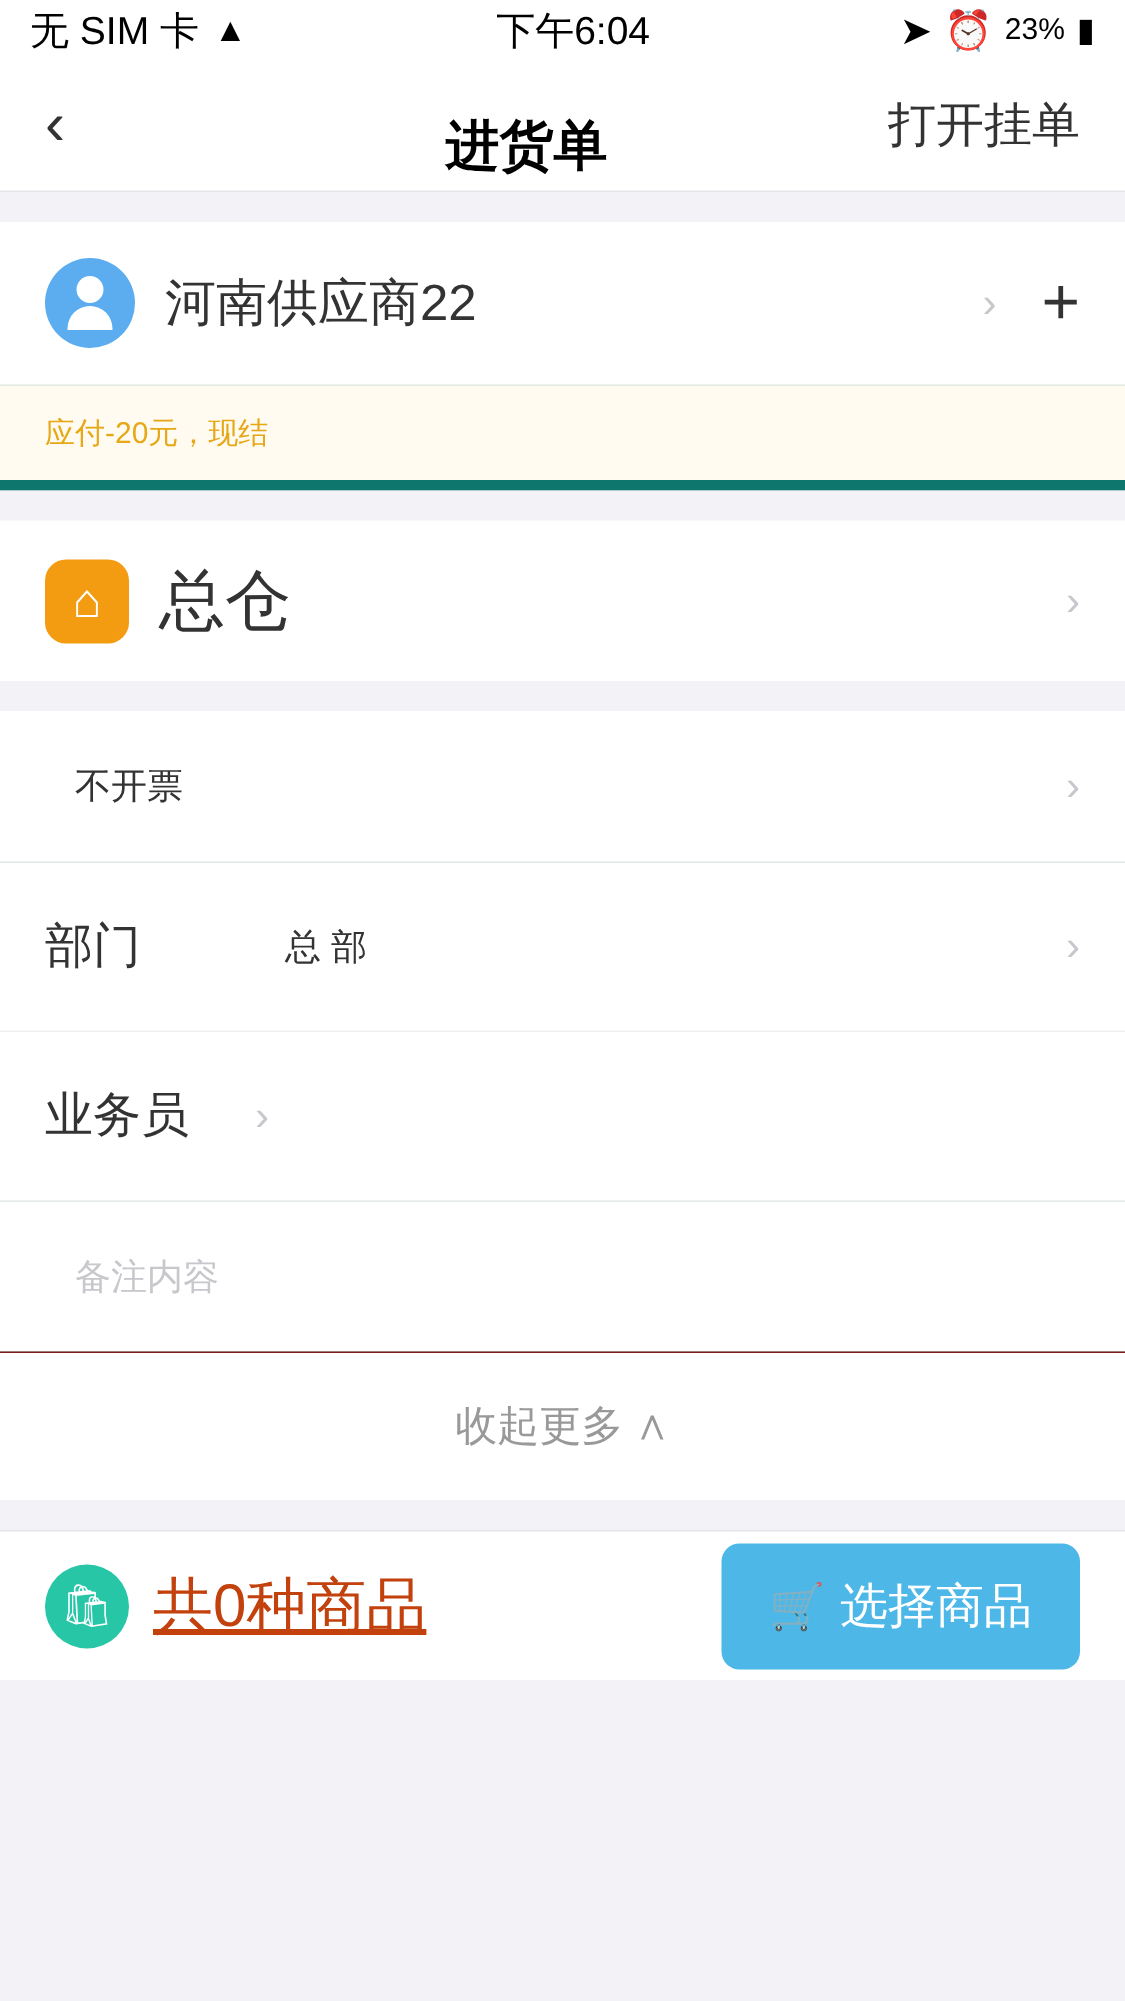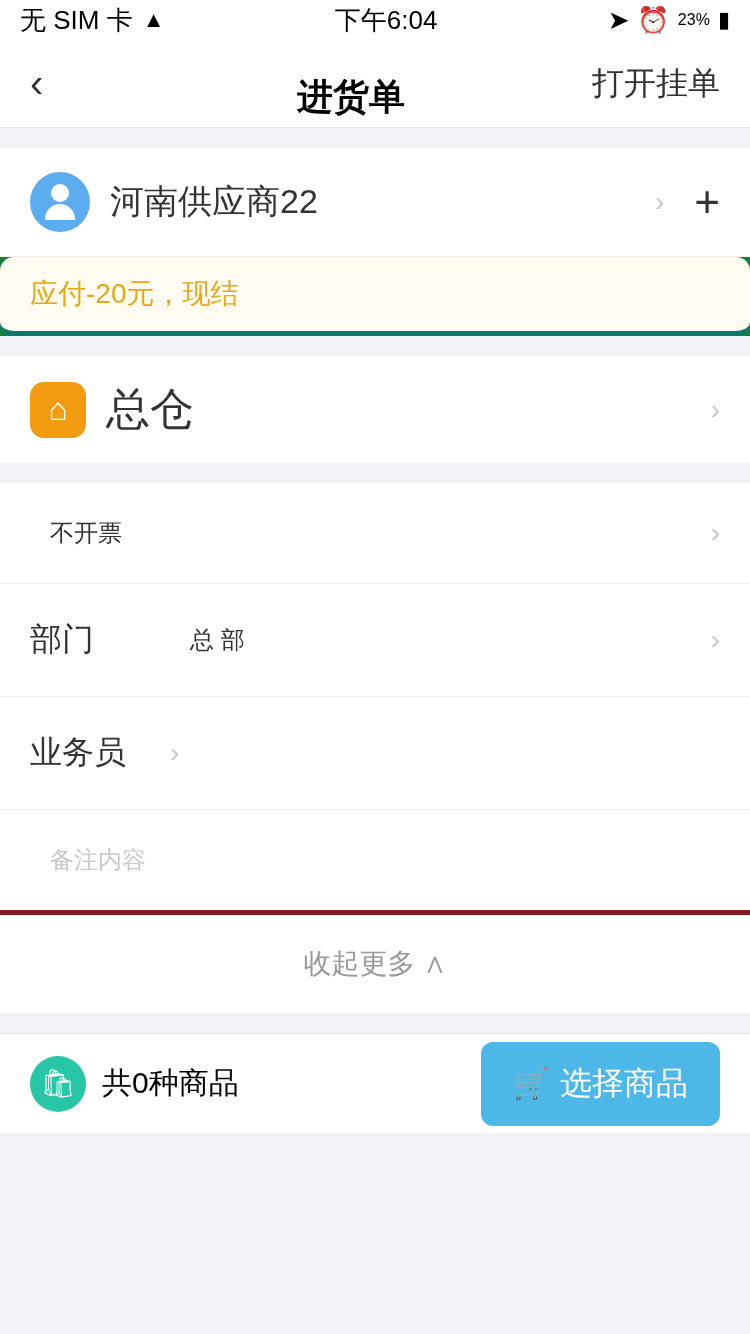--- a/index.html
+++ b/index.html
@@ -19,21 +19,21 @@
       display: flex;
       align-items: center;
       justify-content: space-between;
       padding: 0 20px;
       font-size: 26px;
       font-weight: 500;
     }
     .status-left { display: flex; align-items: center; gap: 10px; }
     .status-right { display: flex; align-items: center; gap: 8px; }
     .wifi-icon { font-size: 22px; }
-    .battery-text { font-size: 16px; }
+    .battery-text { font-size: 20px; }
 
     
     .nav-bar {
       height: 88px;
       background: #fff;
       display: flex;
       align-items: center;
       justify-content: space-between;
       padding: 0 30px;
       border-bottom: 1px solid #e5e5ea;
@@ -128,24 +128,23 @@
     .add-btn {
       font-size: 44px;
       color: #333;
       line-height: 1;
     }
 
     
     .notice-banner {
       background: #fffbf0;
       padding: 18px 30px;
-      font-size: 28px;
+      font-size: 20px;
       color: #e6a817;
-      border-bottom: 5px solid #0f766e;
-      border-radius: 14px;
+      border-bottom: 7px solid #0f766e;
     }
 
     
     .warehouse-row {
       background: #fff;
       display: flex;
       align-items: center;
       padding: 24px 30px;
     }
     .warehouse-icon {
@@ -223,22 +222,23 @@
       justify-content: center;
       margin-right: 16px;
       flex-shrink: 0;
     }
     .cart-icon-shape {
       color: #fff;
       font-size: 28px;
     }
     .product-count-text {
       flex: 1;
-      font-size: 30px;
-      color: #000000;
+      font-size: 40px;
+      color: #c2410c;
+      text-decoration: underline;
     }
     .select-product-btn {
       background: #4db8e8;
       color: #fff;
       border: none;
       border-radius: 12px;
       padding: 20px 32px;
       font-size: 32px;
       display: flex;
       align-items: center;
@@ -324,21 +324,21 @@
   <div class="form-row">
     <span class="form-label">业务员</span>
     <span class="chevron-right">›</span>
   </div>
 
   <div class="form-row" style="border-bottom: none;">
     <span class="form-value placeholder">备注内容</span>
   </div>
 </div>
 
-<div class="card" style="margin-top:0; border-top: 5px solid #7f1d1d;">
+<div class="card" style="margin-top:0; border-top: 1px solid #7f1d1d;">
   <div class="collapse-row">
     <span>收起更多 ∧</span>
   </div>
 </div>
 
 <div class="section-divider"></div>
 
 <div class="bottom-bar">
   <div class="product-count-icon">
     <span class="cart-icon-shape">🛍</span>

